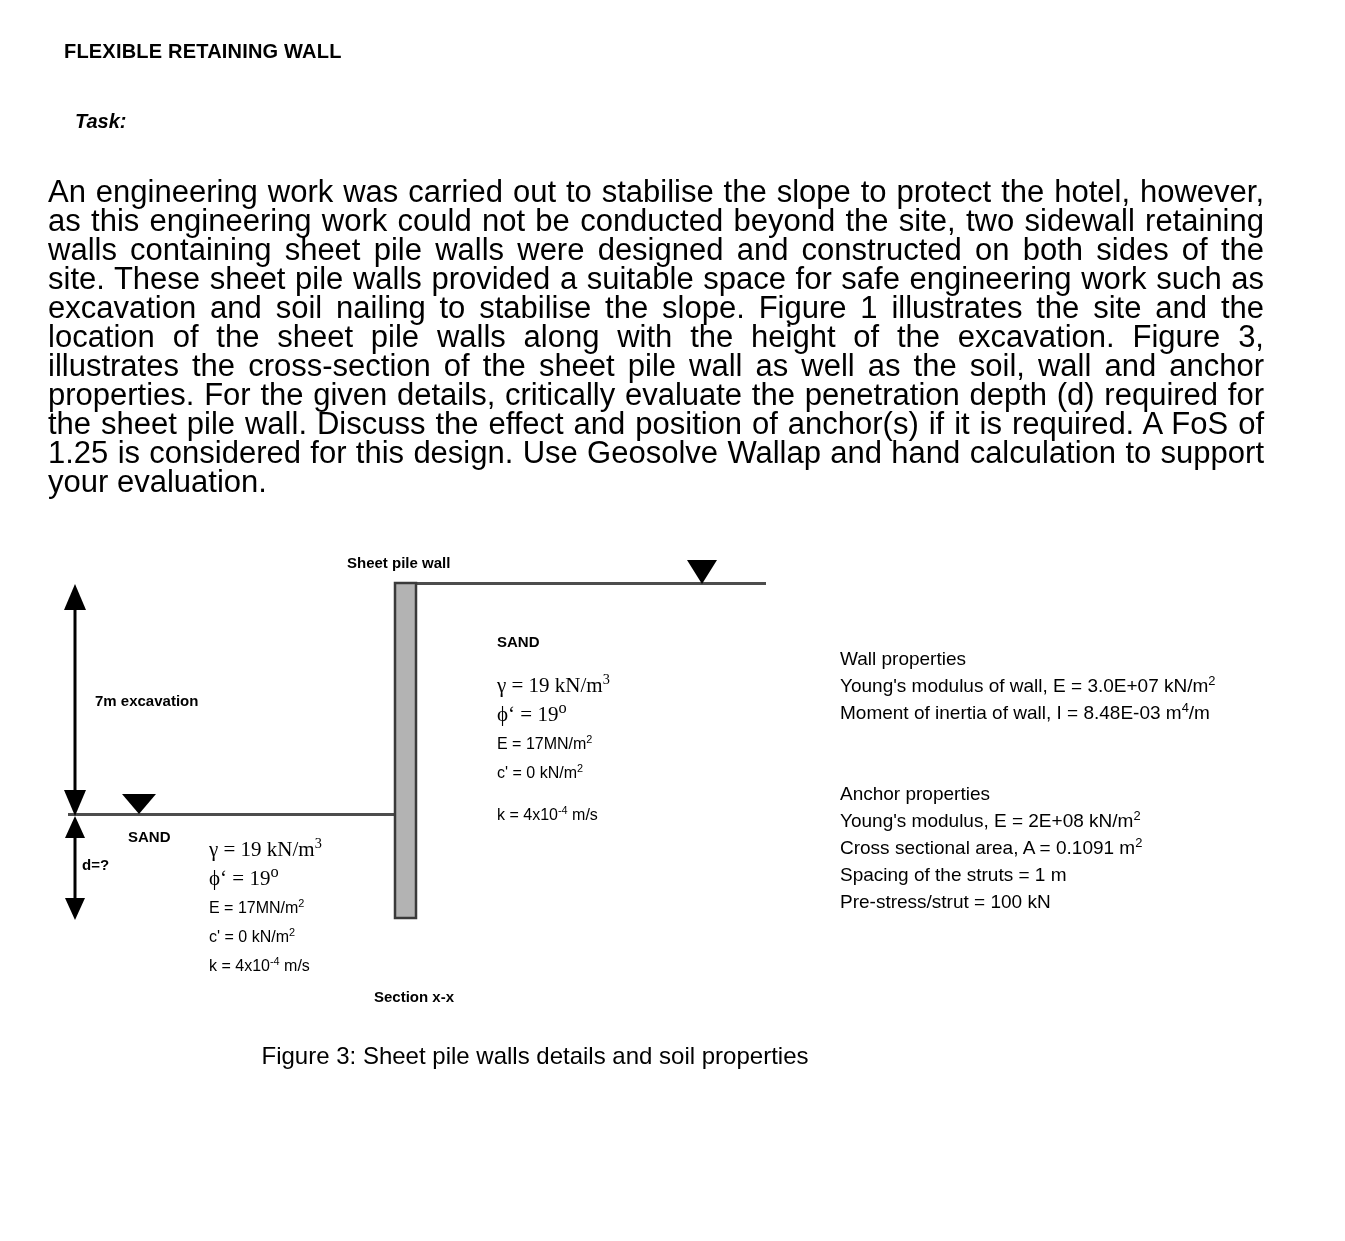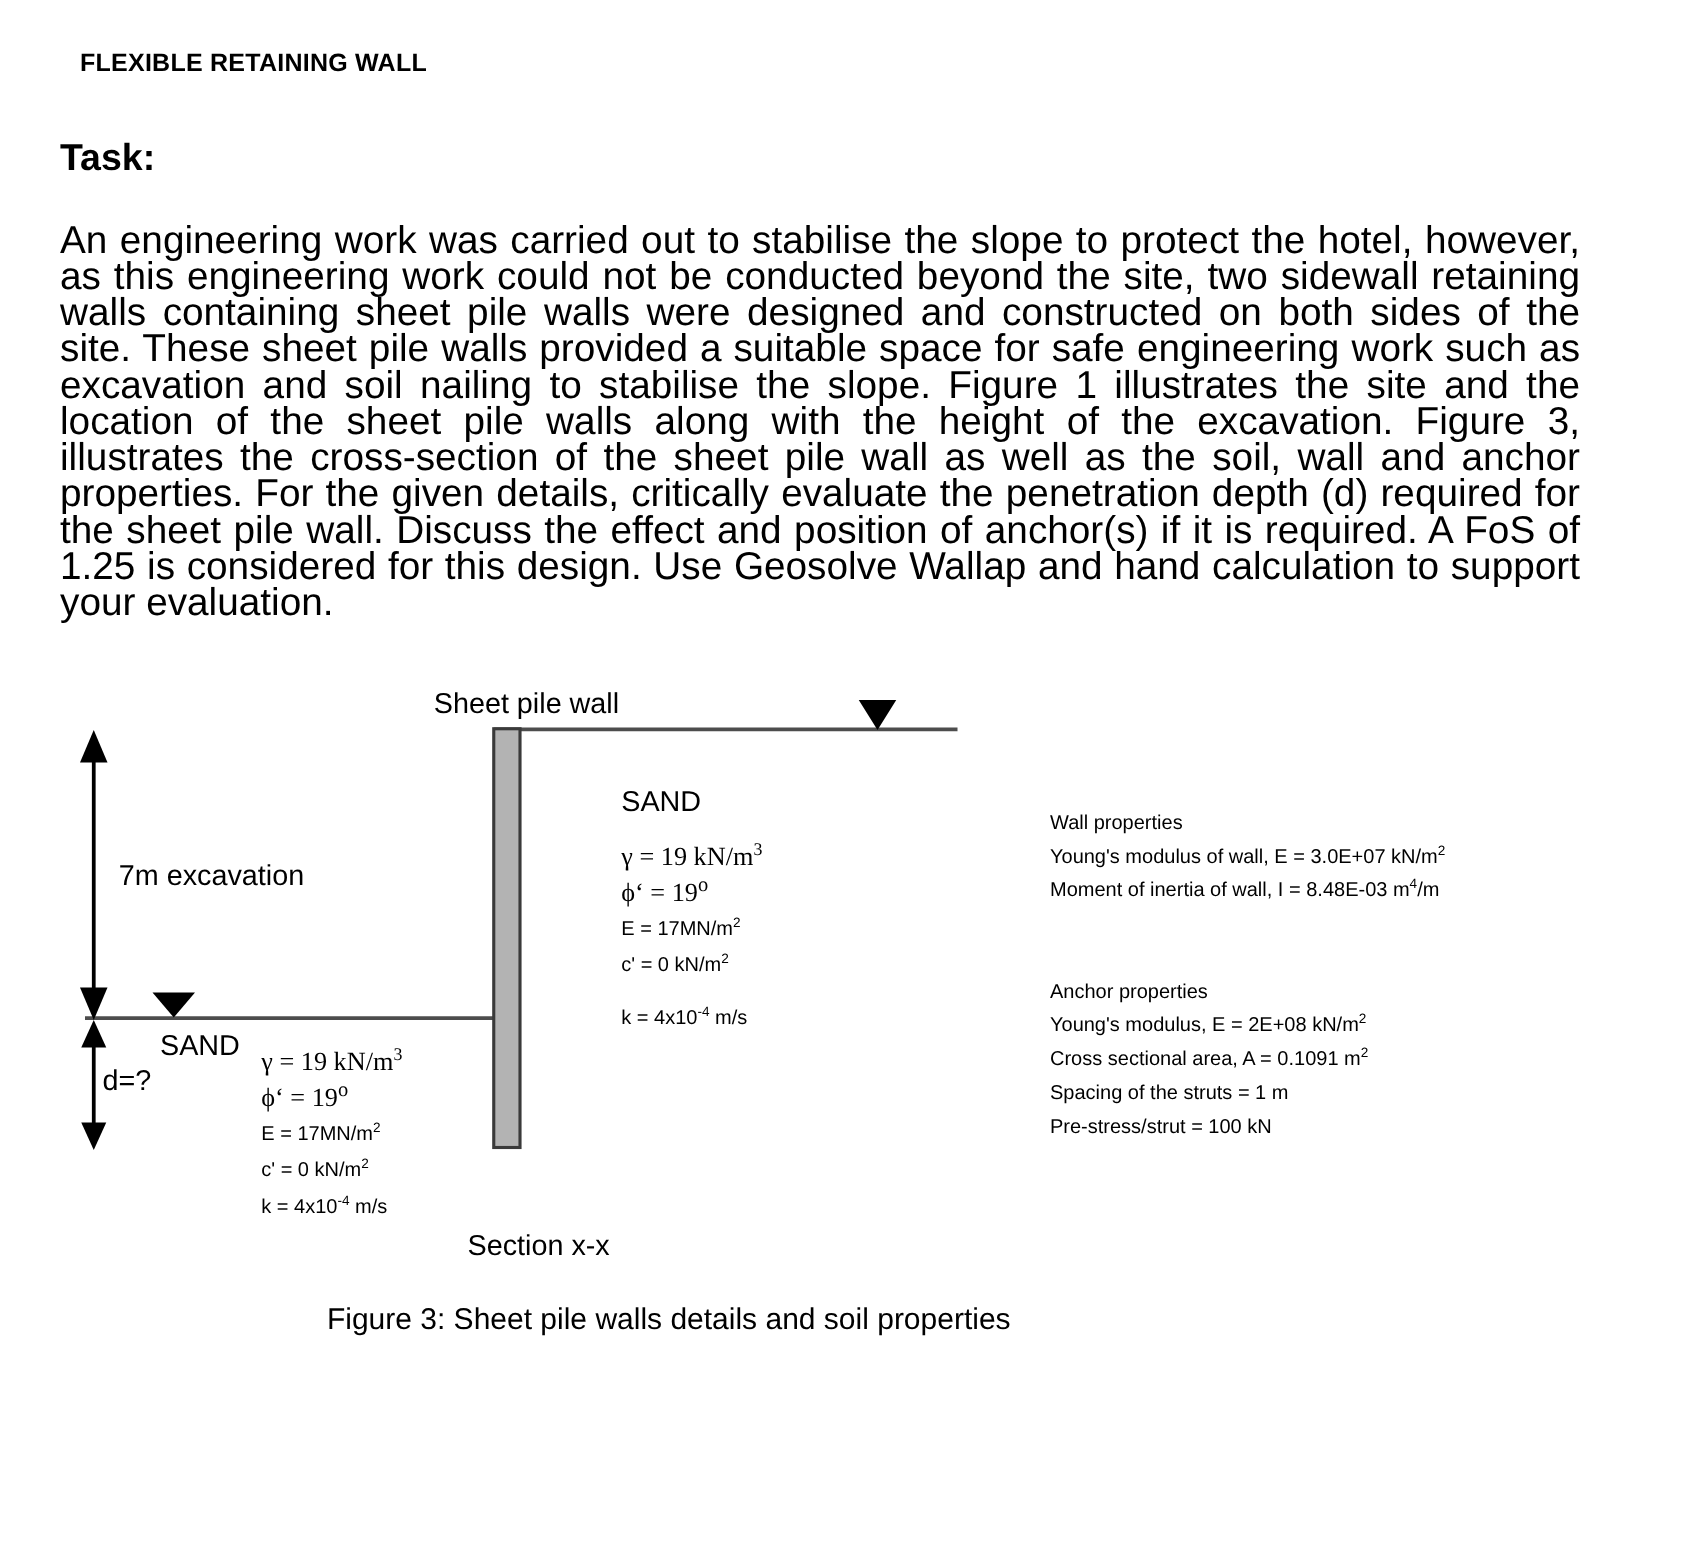--- a/index.html
+++ b/index.html
@@ -27,24 +27,25 @@
   .doc-title {
     position: absolute;
     left: 64px;
     top: 40px;
     font-size: 20px;
     font-weight: bold;
     letter-spacing: 0.2px;
   }
   .task-label {
     position: absolute;
-    left: 48px;
+    left: 75px;
     top: 110px;
-    font-size: 30px;
+    font-size: 20px;
     font-weight: bold;
+    font-style: italic;
   }
   .body-paragraph {
     position: absolute;
     left: 48px;
     top: 177px;
     width: 1216px;
     font-size: 31px;
     line-height: 29px;
     text-align: justify;
     text-justify: inter-word;
@@ -59,23 +60,24 @@
     height: 560px;
   }
 
   .fig-svg {
     position: absolute;
     left: 0; top: 0;
   }
 
   .fig-label {
     position: absolute;
-    font-size: 23px;
+    font-size: 15px;
     line-height: 19px;
     white-space: nowrap;
+    font-weight: bold;
   }
   .serif-eq {
     font-family: "Liberation Serif", serif;
     font-size: 21px;
   }
   .sans-eq {
     font-family: "Liberation Sans", sans-serif;
     font-size: 16px;
   }
 
@@ -94,21 +96,21 @@
     line-height: 29px;
     white-space: nowrap;
   }
   .props-top  { left: 497px; top: 131px; }
   .props-bot  { left: 209px; top: 295px; }
 
   .props-top .gap { height: 13px; }
 
   .right-block {
     position: absolute;
-    font-size: 16px;
+    font-size: 19px;
     white-space: nowrap;
   }
   .right-block .row { line-height: 27px; white-space: nowrap; }
   .wall-props   { left: 840px; top: 105px; }
   .anchor-props { left: 840px; top: 240px; }
 
   .fig-caption {
     position: absolute;
     left: 0;
     top: 1042px;

